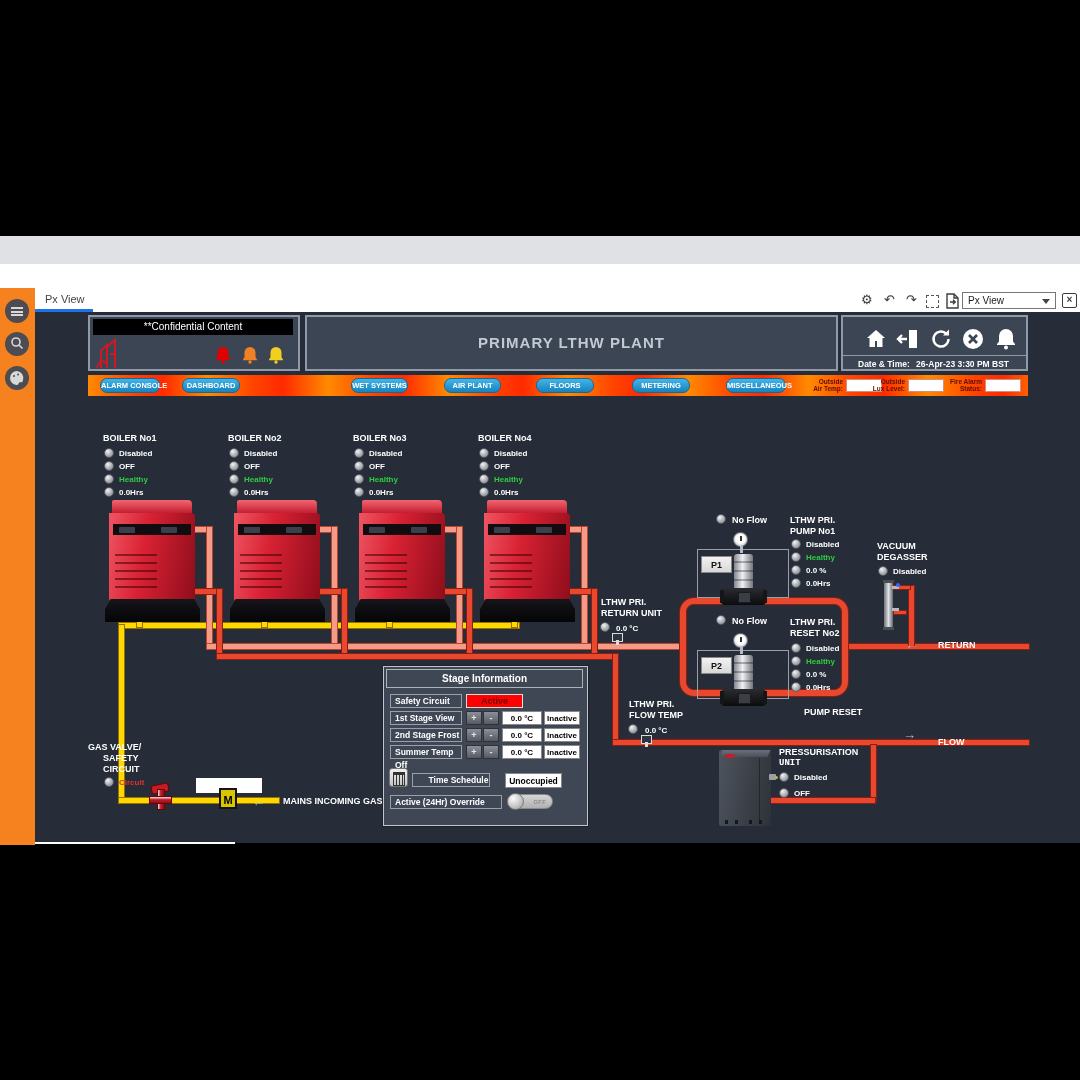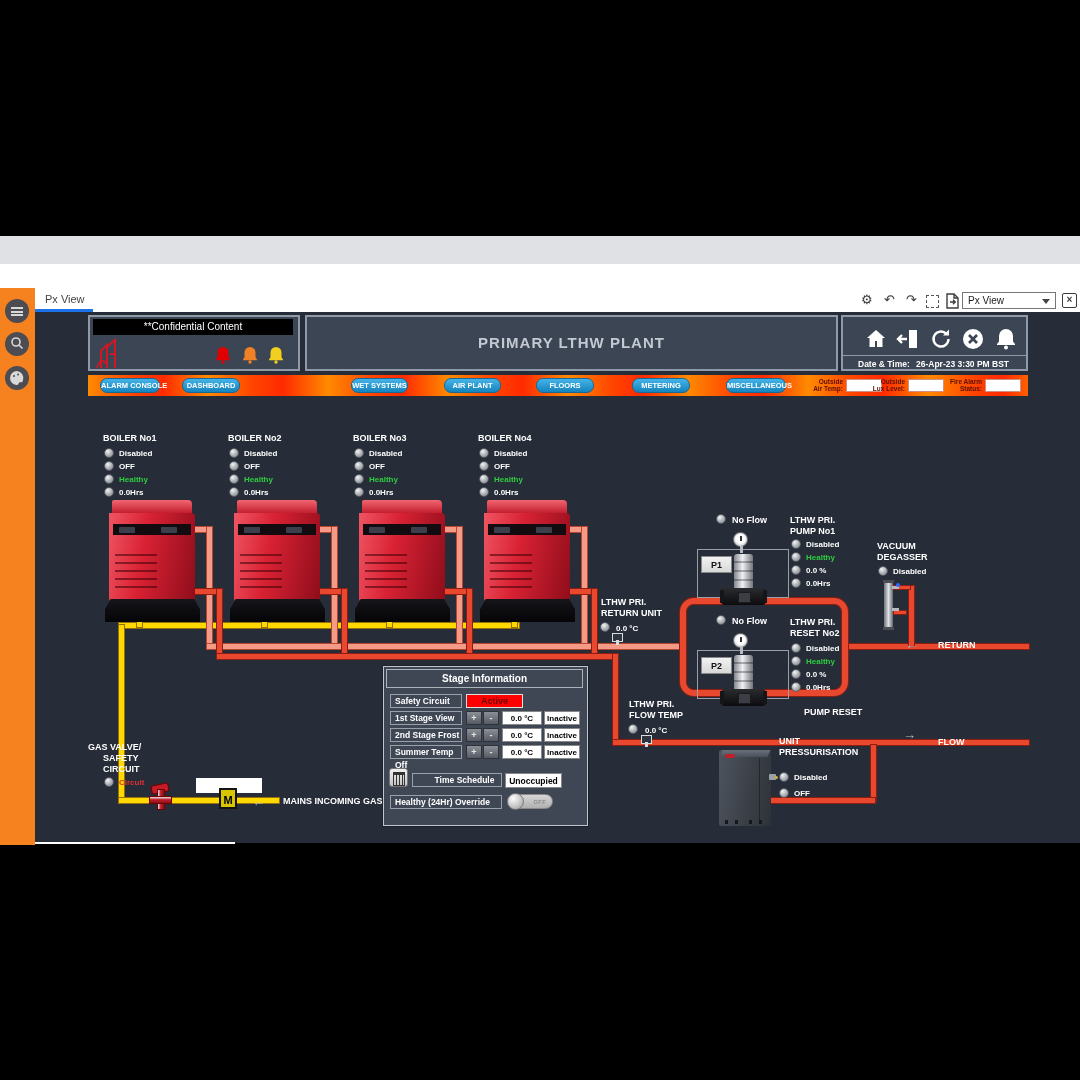--- a/index.html
+++ b/index.html
@@ -498,21 +498,21 @@
       <div class="door"></div>
     <div class="fit">
         <i></i>
       </div>
     <i class="ft" style="left:6px;"></i>
       <i class="ft" style="left:16px;"></i>
       <i class="ft" style="left:30px;"></i>
       <i class="ft" style="left:40px;"></i>
     </div>
   <span class="t9" style="left:779px;top:747px;">PRESSURISATION</span>
-  <span class="t9" style="left:779px;top:736px;">UNIT</span>
+  <span class="t9" style="left:779px;top:758px;font-family:Liberation Mono, monospace;">UNIT</span>
   <i class="led" style="left:779px;top:772px;"></i>
   <span class="t8" style="left:794px;top:773px;">Disabled</span>
   <i class="led" style="left:779px;top:788px;"></i>
   <span class="t8" style="left:794px;top:789px;">OFF</span>
 
   <span class="t9" style="left:88px;top:742px;">GAS VALVE/</span>
   <span class="t9" style="left:103px;top:753px;">SAFETY</span>
   <span class="t9" style="left:103px;top:764px;">CIRCUIT</span>
   <i class="led" style="left:104px;top:777px;"></i>
   <span class="t8 redtx" style="left:119px;top:778px;">Circuit</span>
@@ -541,23 +541,23 @@
     <div class="sysval" style="left:118px;top:61px;width:40px;">0.0 °C</div>
     <div class="sysval" style="left:160px;top:61px;width:36px;">Inactive</div>
     <div class="syslbl" style="top:78px;width:72px;">Summer Temp Off</div>
     <span class="pm" style="left:82px;top:78px;">+</span>
     <span class="pm" style="left:99px;top:78px;">-</span>
     <div class="sysval" style="left:118px;top:78px;width:40px;">0.0 °C</div>
     <div class="sysval" style="left:160px;top:78px;width:36px;">Inactive</div>
     <div class="calbtn">
         <i></i>
       </div>
-    <div class="syslbl" style="left:28px;top:106px;width:90px;text-align:center;padding-left:15px;">Time Schedule</div>
+    <div class="syslbl" style="left:28px;top:106px;width:78px;text-align:center;padding-left:15px;">Time Schedule</div>
     <div class="sysval" style="left:121px;top:106px;width:57px;height:15px;line-height:14px;font-size:8.5px;">Unoccupied</div>
-    <div class="syslbl" style="left:6px;top:128px;width:112px;">Healthy (24Hr) Override</div>
+    <div class="syslbl" style="left:6px;top:128px;width:112px;">Active (24Hr) Override</div>
     <div class="toggle">
         <i></i>
         <b>OFF</b>
       </div>
   </div>
 
   <i class="whline"></i>
 </div>
 
 </body></html>

